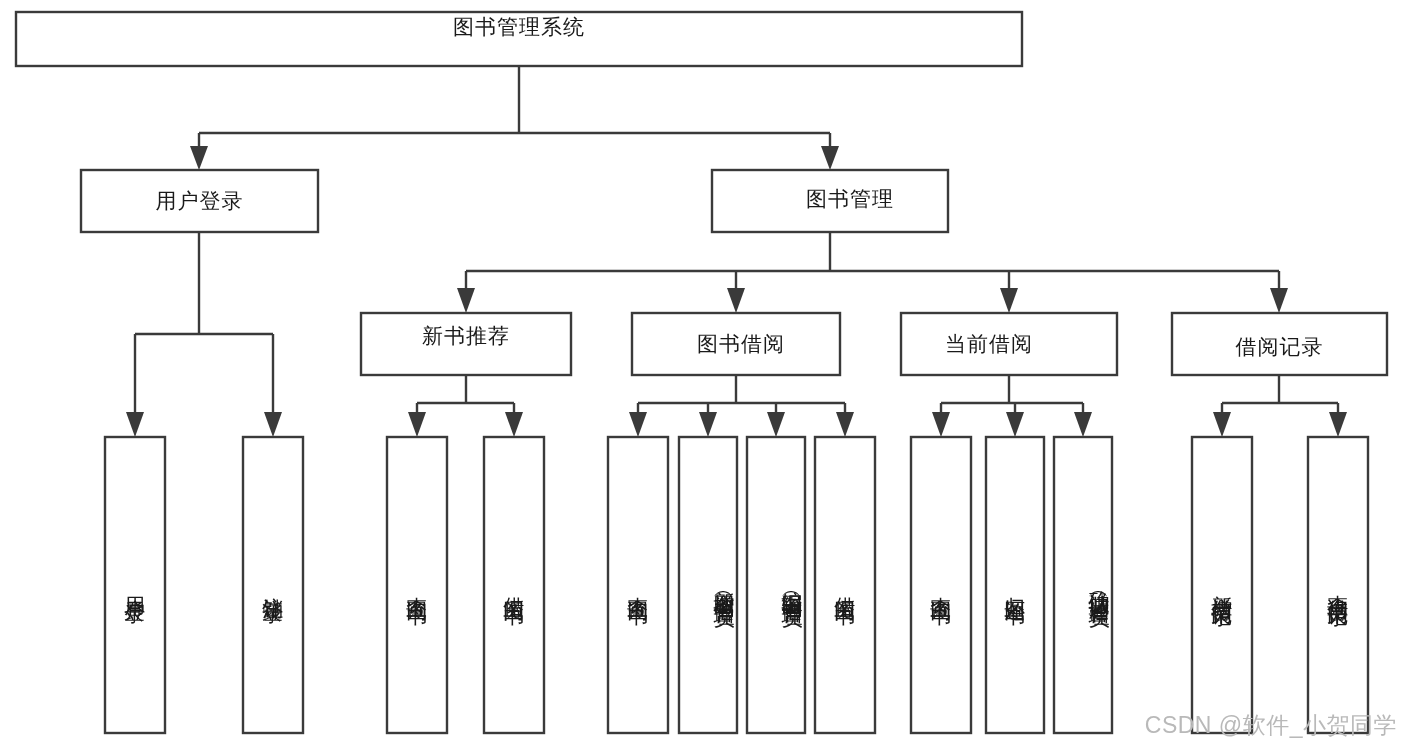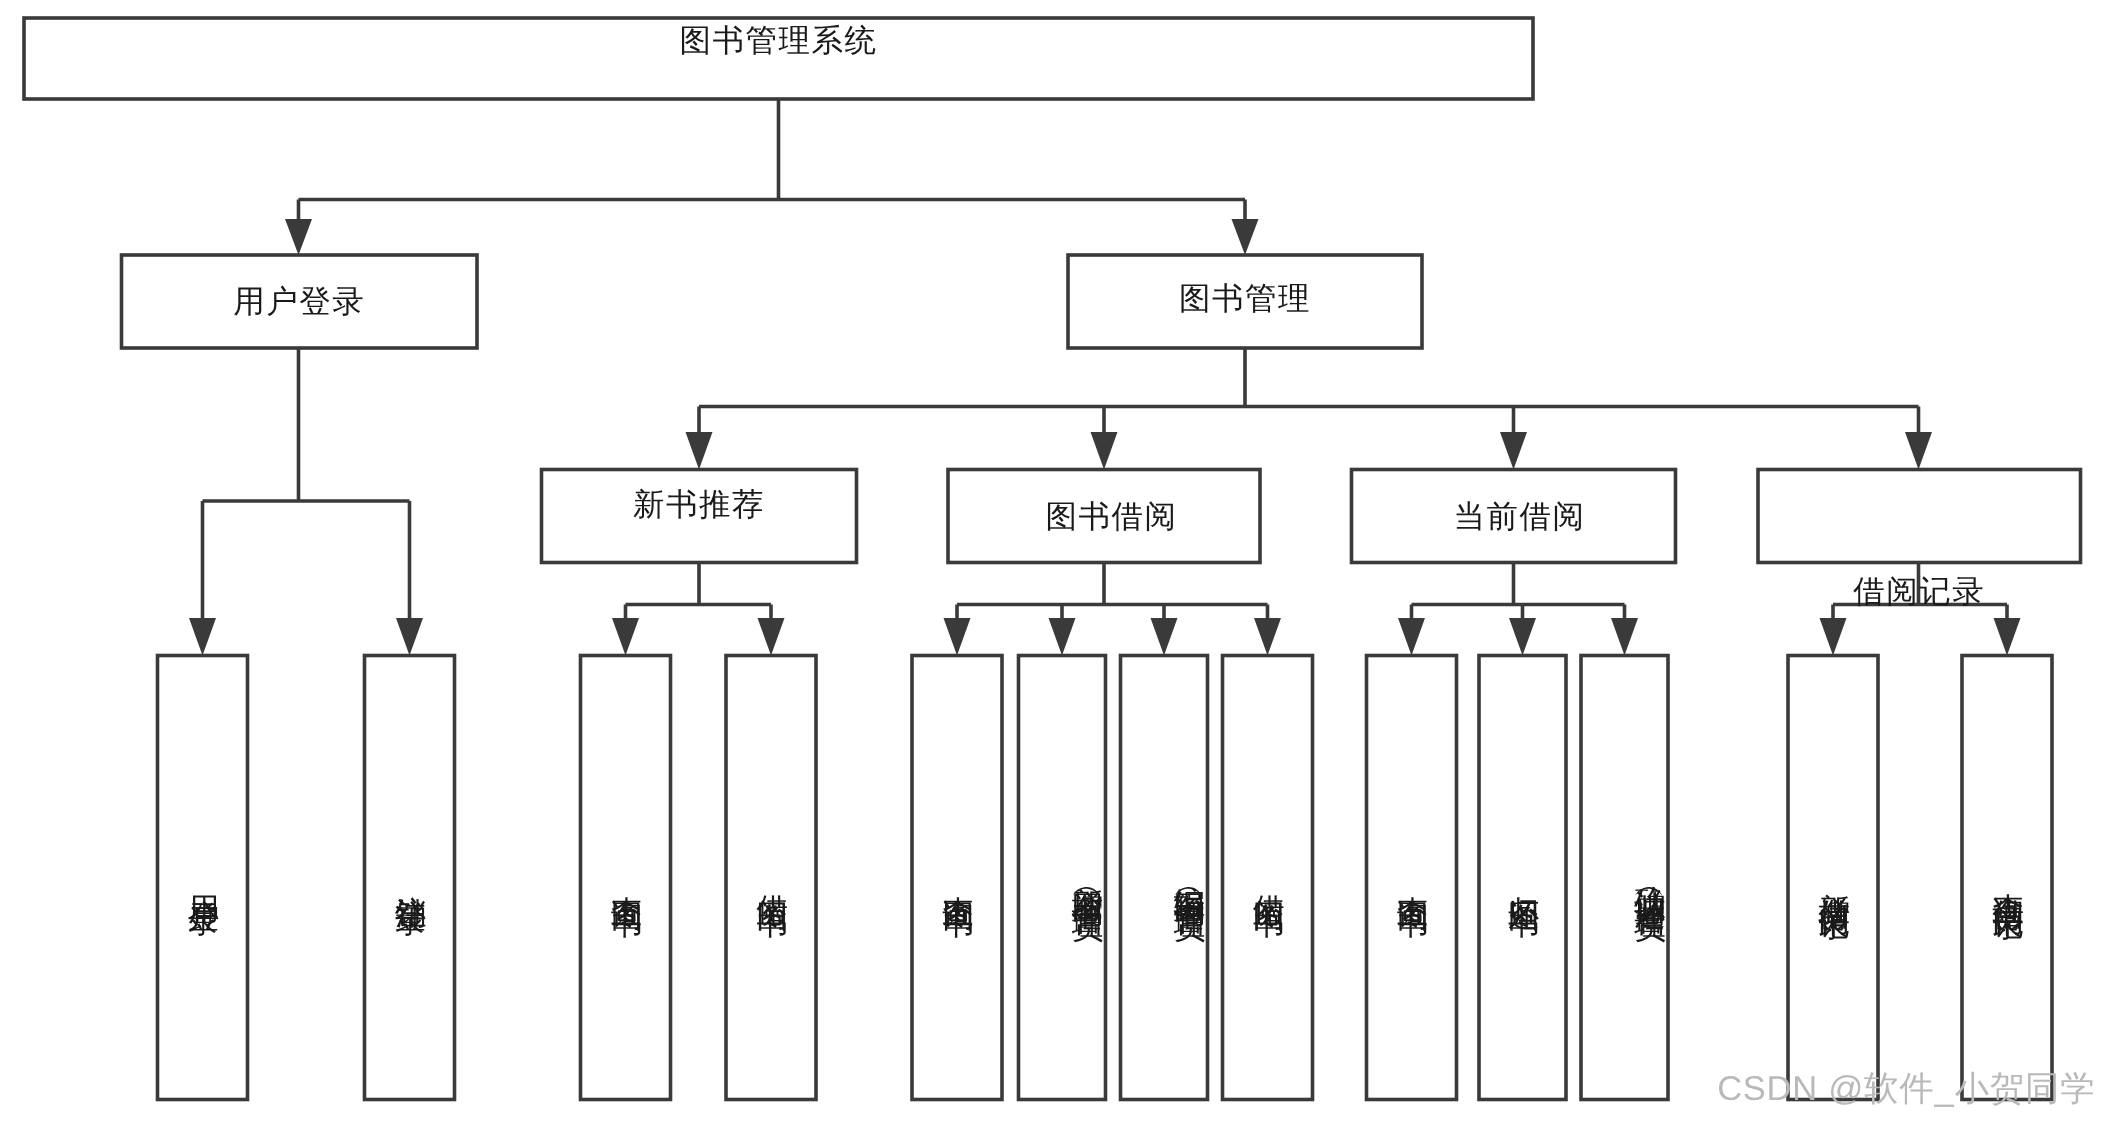--- a/index.html
+++ b/index.html
@@ -187,26 +187,26 @@
     <rect class="node-box" x="911" y="437" width="60" height="296"></rect>
     <rect class="node-box" x="986" y="437" width="58" height="296"></rect>
     <rect class="node-box" x="1054" y="437" width="58" height="296"></rect>
     <rect class="node-box" x="1192" y="437" width="60" height="296"></rect>
     <rect class="node-box" x="1308" y="437" width="60" height="296"></rect>
   </svg>
 
   <div class="hlabel-wrap" style="left:16px; top:0; width:1006px; height:54px;">图书管理系统</div>
 
   <div class="hlabel-wrap" style="left:81px; top:170px; width:237px; height:62px;">用户登录</div>
-  <div class="hlabel-wrap" style="left:712px; top:170px; width:236px; height:57px;">图书管理</div>
+  <div class="hlabel-wrap" style="left:712px; top:170px; width:236px; height:57px;padding-left:20px;">图书管理</div>
 
   <div class="hlabel-wrap" style="left:361px; top:313px; width:210px; height:46px;">新书推荐</div>
   <div class="hlabel-wrap" style="left:632px; top:313px; width:218px; height:62px;">图书借阅</div>
-  <div class="hlabel-wrap" style="left:901px; top:313px; width:176px; height:62px;margin-left:24px;">当前借阅</div>
-  <div class="hlabel-wrap" style="left:1172px; top:313px; width:215px; height:68px;margin-top:47px;">借阅记录</div>
+  <div class="hlabel-wrap" style="left:901px; top:313px; width:176px; height:62px;">当前借阅</div>
+  <div class="hlabel-wrap" style="left:1172px; top:313px; width:215px; height:68px;">借阅记录</div>
 
   <div class="vlabel-wrap" style="left:105px; top:437px; width:60px; height:296px;">用户登录</div>
   <div class="vlabel-wrap" style="left:243px; top:437px; width:60px; height:296px;">注销登录</div>
   <div class="vlabel-wrap" style="left:387px; top:437px; width:60px; height:296px;">查询图书</div>
   <div class="vlabel-wrap" style="left:484px; top:437px; width:60px; height:296px;">借阅图书</div>
   <div class="vlabel-wrap" style="left:608px; top:437px; width:60px; height:296px;">查询图书</div>
   <div class="vlabel-wrap" style="left:679px; top:437px; width:58px; height:296px; align-items:flex-start;">新增图书（管理员）</div>
   <div class="vlabel-wrap" style="left:747px; top:437px; width:58px; height:296px; align-items:flex-start;">编辑图书（管理员）</div>
   <div class="vlabel-wrap" style="left:815px; top:437px; width:60px; height:296px;">借阅图书</div>
   <div class="vlabel-wrap" style="left:911px; top:437px; width:60px; height:296px;">查询图书</div>

